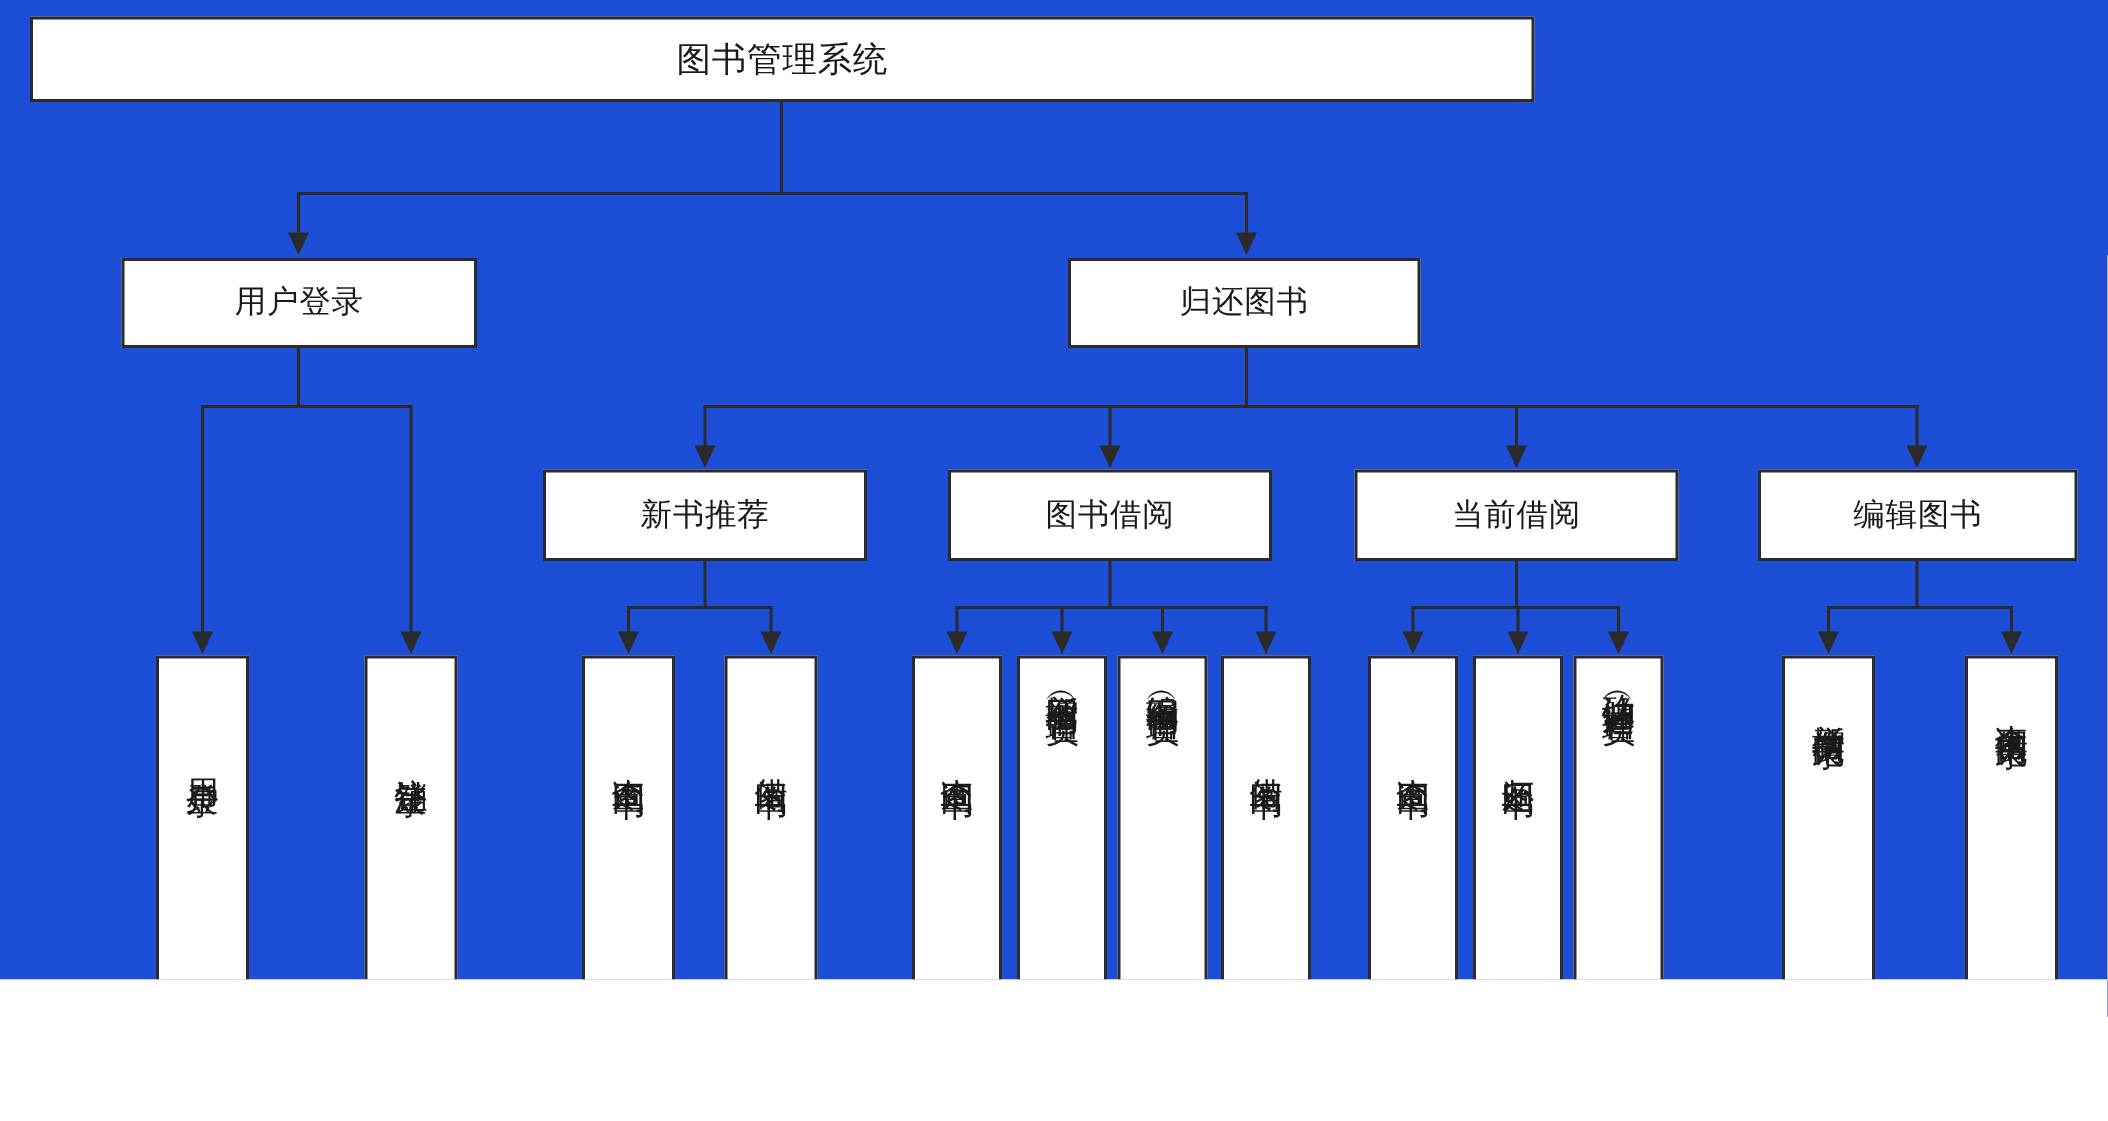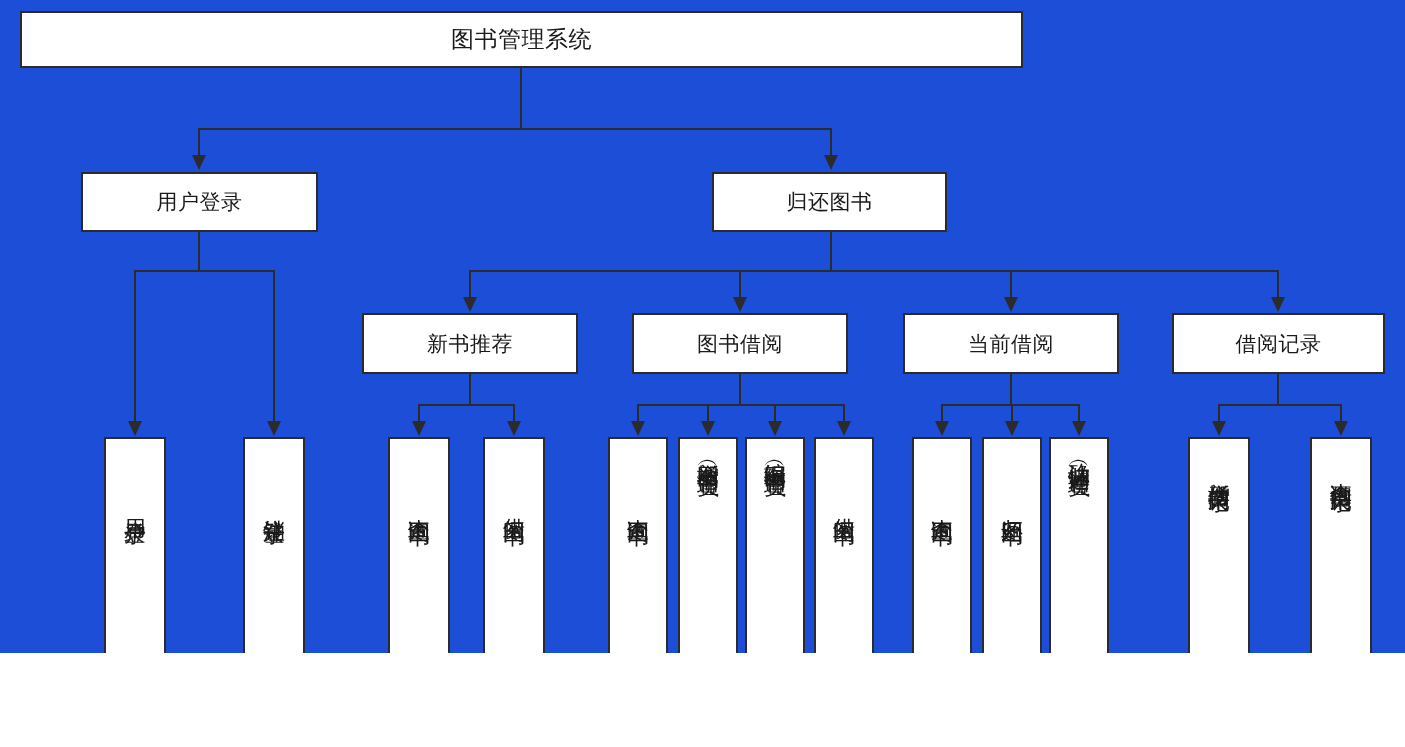--- a/index.html
+++ b/index.html
@@ -150,28 +150,28 @@
   <div class="node h" style="left:81px; top:172px; width:237px; height:60px;">
     <span class="label">用户登录</span>
   </div>
   <div class="node h" style="left:712px; top:172px; width:235px; height:60px;">
     <span class="label">归还图书</span>
   </div>
 
   <div class="node h" style="left:362px; top:313px; width:216px; height:61px;text-align:right;">
     <span class="label">新书推荐</span>
   </div>
-  <div class="node h" style="left:632px; top:313px; width:216px; height:61px;">
+  <div class="node h" style="left:632px; top:313px; width:216px; height:61px;font-family:Liberation Serif, serif;">
     <span class="label">图书借阅</span>
   </div>
   <div class="node h" style="left:903px; top:313px; width:216px; height:61px;">
     <span class="label">当前借阅</span>
   </div>
   <div class="node h" style="left:1172px; top:313px; width:213px; height:61px;">
-    <span class="label">借阅记录</span>
+    <span class="label">编辑图书</span>
   </div>
 
   <div class="node v" style="left:104px; top:437px; width:62px; height:298px; padding-top:62px;">
     <span class="label">用户登录</span>
   </div>
   <div class="node v" style="left:243px; top:437px; width:62px; height:298px; padding-top:62px;">
     <span class="label">注销登录</span>
   </div>
 
   <div class="node v" style="left:388px; top:437px; width:62px; height:298px; padding-top:62px;">

